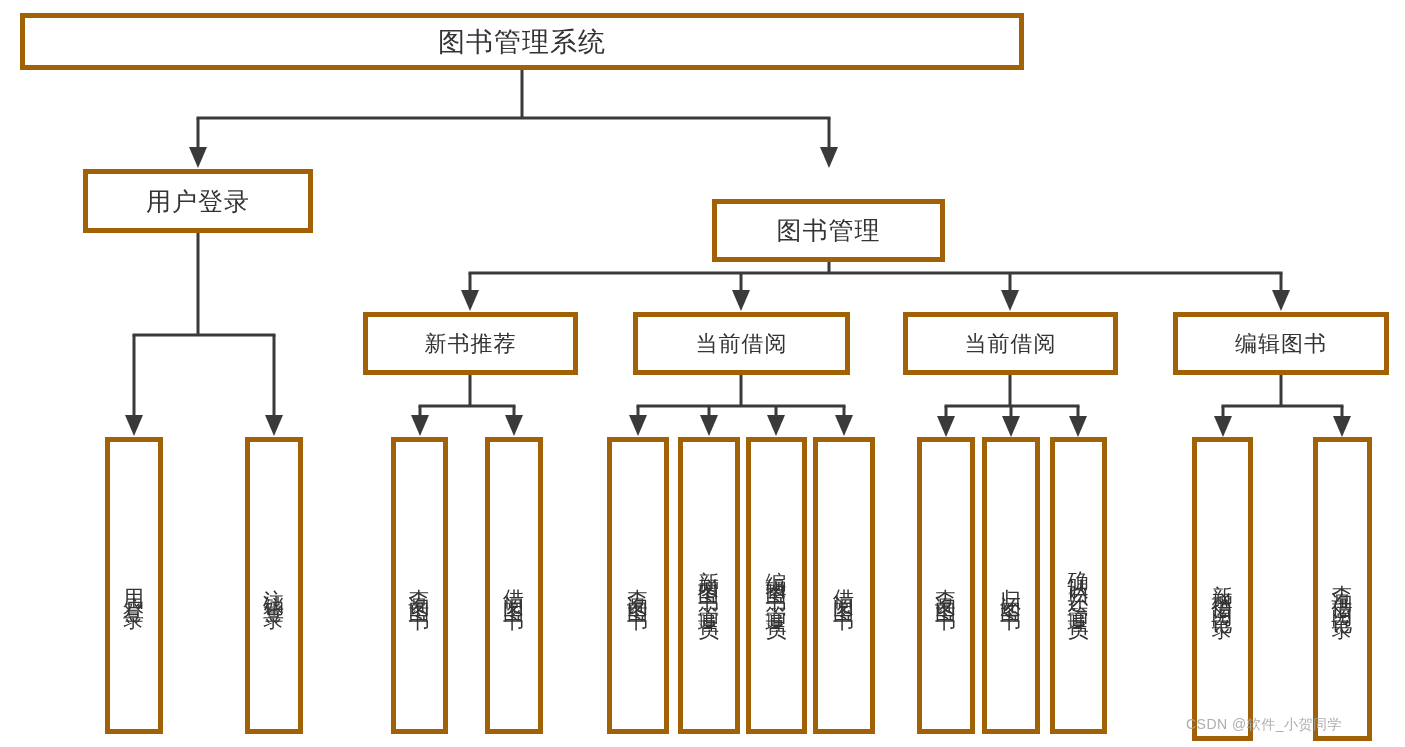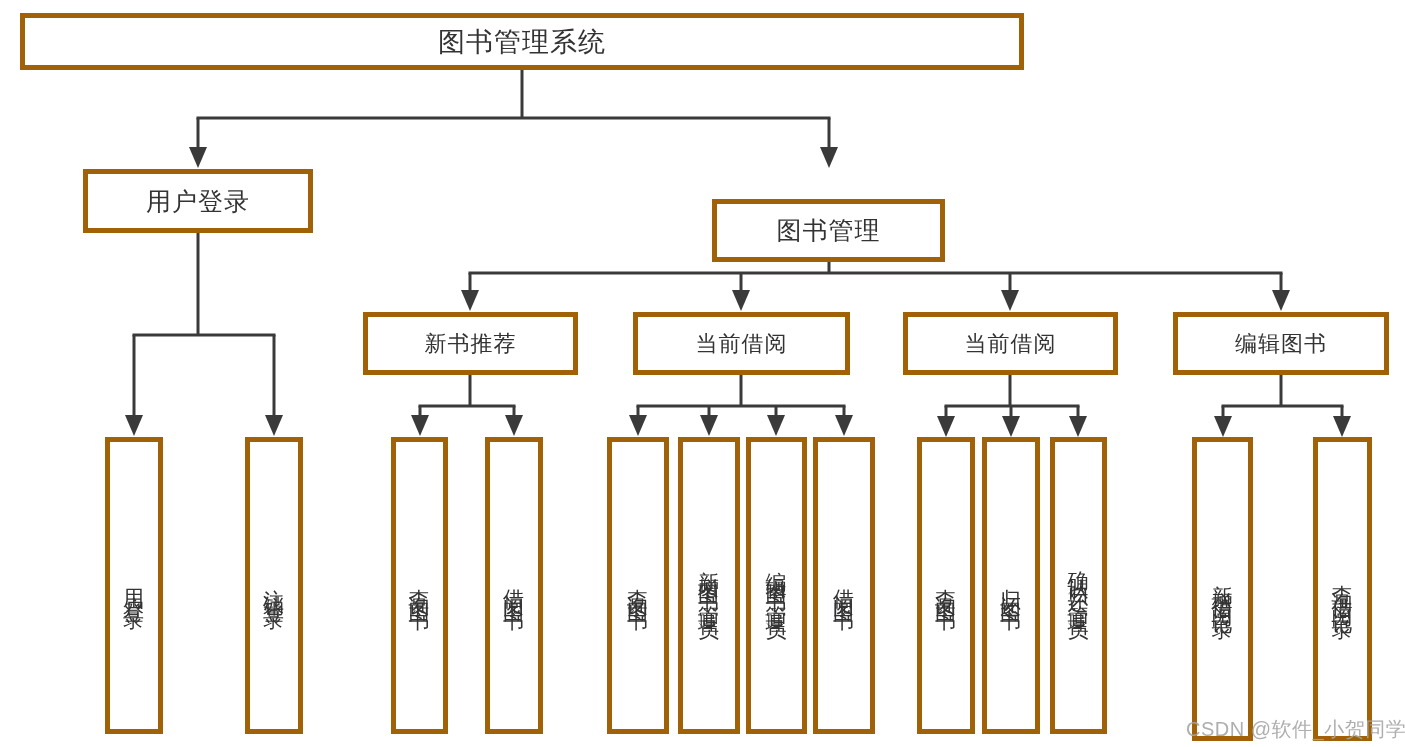--- a/index.html
+++ b/index.html
@@ -47,21 +47,21 @@
   #leaf-add-book{left:678px;top:437px;width:62px;height:297px;}
   #leaf-edit-book{left:746px;top:437px;width:61px;height:297px;}
   #leaf-borrow-book-b{left:813px;top:437px;width:62px;height:297px;}
   #leaf-query-book-c{left:917px;top:437px;width:58px;height:297px;}
   #leaf-return-book{left:982px;top:437px;width:58px;height:297px;}
   #leaf-confirm-return{left:1050px;top:437px;width:57px;height:297px;}
   #leaf-add-record{left:1192px;top:437px;width:61px;height:304px;}
   #leaf-query-record{left:1313px;top:437px;width:59px;height:304px;}
   #watermark{
     position:absolute;left:1186px;top:716px;
-    font-size:20px;color:rgba(165,165,165,0.9);
+    font-size:14px;color:rgba(165,165,165,0.9);
     white-space:nowrap;z-index:10;letter-spacing:0.5px;
   }
 </style>
 </head>
 <body>
 
 <div id="canvas">
 
   <svg id="connectors" width="1405" height="747" viewBox="0 0 1405 747">
       <line x1="522" y1="70" x2="522" y2="118" stroke="#3a3a3a" stroke-width="3"></line>

